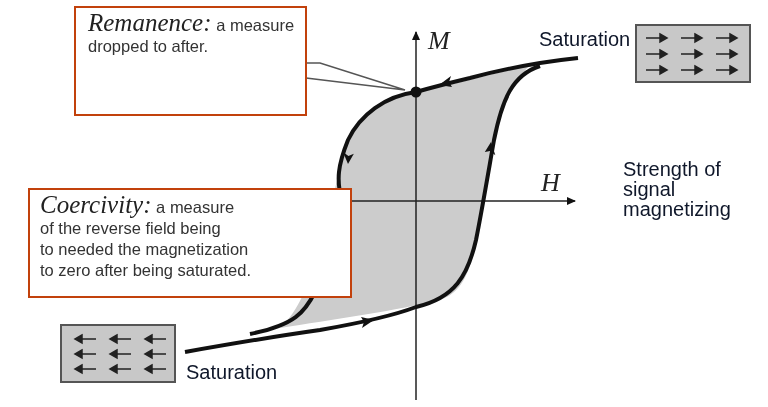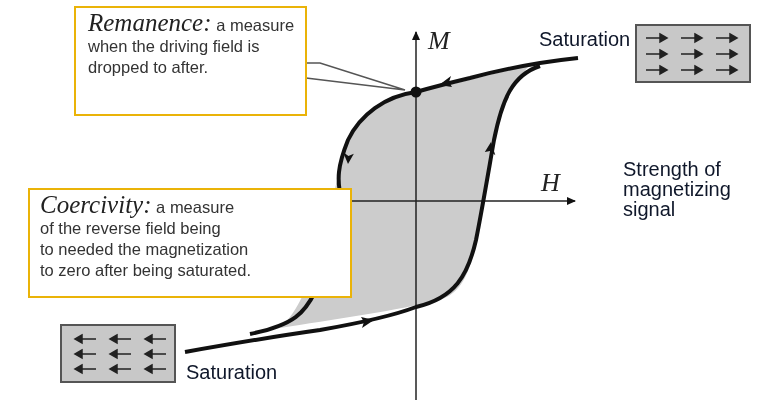--- a/index.html
+++ b/index.html
@@ -1,18 +1,18 @@
 <!DOCTYPE html>
 <html><head>
 <meta charset="utf-8">
 <style>
   html, body { margin:0; padding:0; background:#ffffff; }
   body { width:768px; height:407px; position:relative; overflow:hidden; font-family:"Liberation Sans", sans-serif; }
   #diagram { position:absolute; left:0; top:0; }
-  .callout { position:absolute; background:#fff; border:2px solid #eab308; box-sizing:border-box; color:#333; font-size:16.5px; line-height:21px; }
+  .callout { position:absolute; background:#fff; border:2px solid #c2410c; box-sizing:border-box; color:#333; font-size:16.5px; line-height:21px; }
   .callout .term { font-family:"Liberation Serif", serif; font-style:italic; font-size:25px; color:#222; }
   #remanence-box { left:74px; top:6px; width:233px; height:110px; padding:4px 0 0 12px; }
   #coercivity-box { left:28px; top:188px; width:324px; height:110px; padding:4px 0 0 10px; }
   .lbl { position:absolute; color:#0f172a; font-size:20px; line-height:20px; }
   .axis-lbl { position:absolute; font-family:"Liberation Serif", serif; font-style:italic; font-size:26px; color:#222; }
 </style>
 </head>
 <body>
 
 <svg id="diagram" width="768" height="407" viewBox="0 0 768 407" xmlns="http://www.w3.org/2000/svg">
@@ -90,33 +90,32 @@
           <path d="M117,365 l-7,4 l7,4 z"></path>
         <line x1="150" y1="369" x2="166" y2="369"></line>
           <path d="M152,365 l-7,4 l7,4 z"></path>
       </g>
     </g>
   </g>
 </svg>
 
 <div id="remanence-box" class="callout">
   <div><span class="term">Remanence:</span><span> a measure</span></div>
-  <div>when the driving field is</div>
   <div>dropped to after.</div>
 </div>
 
 <div id="coercivity-box" class="callout">
   <div><span class="term">Coercivity:</span><span> a measure</span></div>
   <div>of the reverse field being</div>
   <div>to needed the magnetization</div>
   <div>to zero after being saturated.</div>
 </div>
 
 <div class="axis-lbl" style="left:428px;top:26px;">M</div>
 <div class="axis-lbl" style="left:541px;top:168px;">H</div>
 <div class="lbl" style="left:623px;top:159px;">
   <div>Strength of</div>
+  <div>signal</div>
   <div>magnetizing</div>
-  <div>signal</div>
 </div>
 
 <div class="lbl" style="left:539px;top:29px;">Saturation</div>
 <div class="lbl" style="left:186px;top:362px;">Saturation</div>
 
 </body></html>

